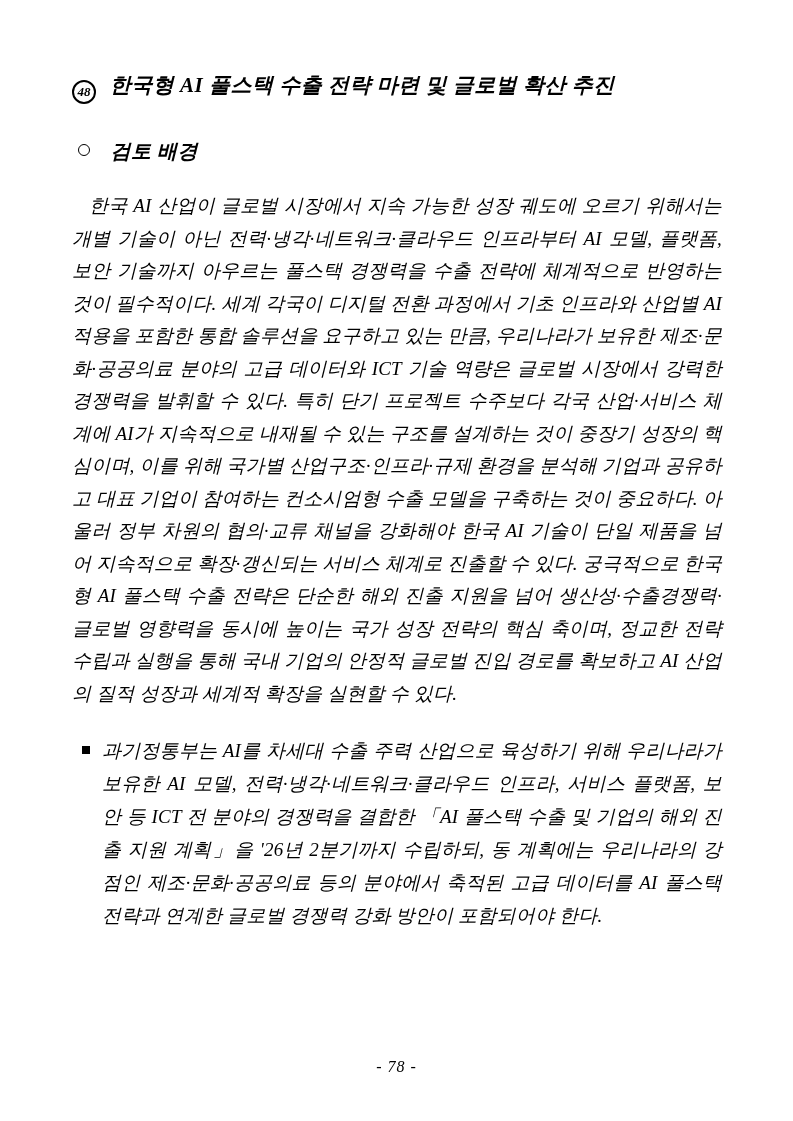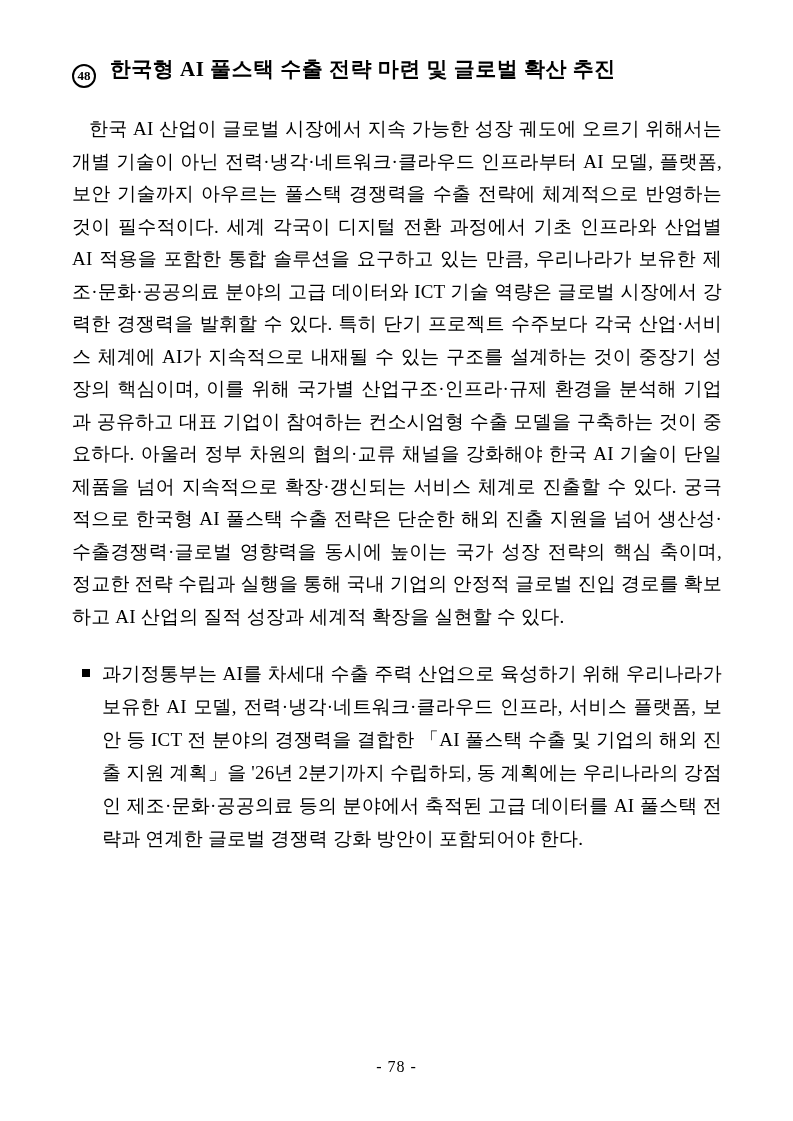--- a/index.html
+++ b/index.html
@@ -6,22 +6,23 @@
   body {
     width: 793px; height: 1121px;
     background: #ffffff;
     color: #000000;
     font-family: "Liberation Serif", "DejaVu Serif", serif;
   }
   .page {
     position: relative;
     box-sizing: border-box;
     width: 793px; height: 1121px;
-    padding: 54px 71px 0 72px;
+    padding: 70px 71px 0 72px;
     overflow: hidden;
+    font-style: italic;
   }
   
   .doc-title {
     margin: 0;
     font-size: 21px;
     line-height: 30px;
     font-weight: bold;
     letter-spacing: 0.5px;
     white-space: nowrap;
   }
@@ -99,20 +100,24 @@
 </head>
 <body>
 
 <div class="page">
 
   <h1 class="doc-title">
     <span class="num-badge">48</span>
     <span>한국형 AI 풀스택 수출 전략 마련 및 글로벌 확산 추진</span>
   </h1>
 
+  <h2 class="section-head">
+    <span class="circle-marker"></span>
+    <span>검토 배경</span>
+  </h2>
 
   <p class="body-para">한국 AI 산업이 글로벌 시장에서 지속 가능한 성장 궤도에 오르기 위해서는 개별 기술이 아닌 전력·냉각·네트워크·클라우드 인프라부터 AI 모델, 플랫폼, 보안 기술까지 아우르는 풀스택 경쟁력을 수출 전략에 체계적으로 반영하는 것이 필수적이다. 세계 각국이 디지털 전환 과정에서 기초 인프라와 산업별 AI 적용을 포함한 통합 솔루션을 요구하고 있는 만큼, 우리나라가 보유한 제조·문화·공공의료 분야의 고급 데이터와 ICT 기술 역량은 글로벌 시장에서 강력한 경쟁력을 발휘할 수 있다. 특히 단기 프로젝트 수주보다 각국 산업·서비스 체계에 AI가 지속적으로 내재될 수 있는 구조를 설계하는 것이 중장기 성장의 핵심이며, 이를 위해 국가별 산업구조·인프라·규제 환경을 분석해 기업과 공유하고 대표 기업이 참여하는 컨소시엄형 수출 모델을 구축하는 것이 중요하다. 아울러 정부 차원의 협의·교류 채널을 강화해야 한국 AI 기술이 단일 제품을 넘어 지속적으로 확장·갱신되는 서비스 체계로 진출할 수 있다. 궁극적으로 한국형 AI 풀스택 수출 전략은 단순한 해외 진출 지원을 넘어 생산성·수출경쟁력·글로벌 영향력을 동시에 높이는 국가 성장 전략의 핵심 축이며, 정교한 전략 수립과 실행을 통해 국내 기업의 안정적 글로벌 진입 경로를 확보하고 AI 산업의 질적 성장과 세계적 확장을 실현할 수 있다.</p>
 
 
   <div class="bullet-row">
     <span class="square-marker"></span>
     <p class="bullet-text">과기정통부는 AI를 차세대 수출 주력 산업으로 육성하기 위해 우리나라가 보유한 AI 모델, 전력·냉각·네트워크·클라우드 인프라, 서비스 플랫폼, 보안 등 ICT 전 분야의 경쟁력을 결합한 「AI 풀스택 수출 및 기업의 해외 진출 지원 계획」을 '26년 2분기까지 수립하되, 동 계획에는 우리나라의 강점인 제조·문화·공공의료 등의 분야에서 축적된 고급 데이터를 AI 풀스택 전략과 연계한 글로벌 경쟁력 강화 방안이 포함되어야 한다.</p>
   </div>
 
   <div class="page-footer">- 78 -</div>

